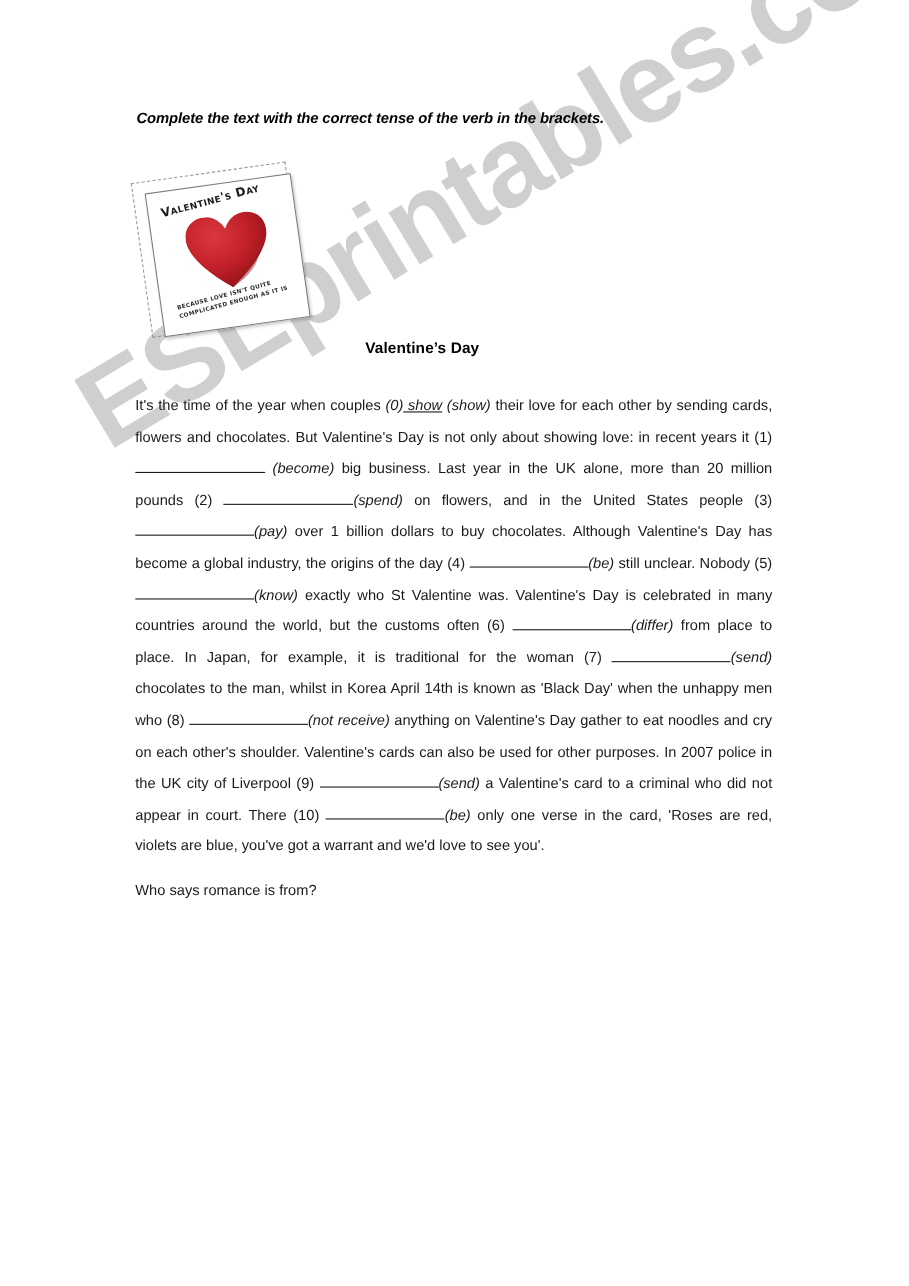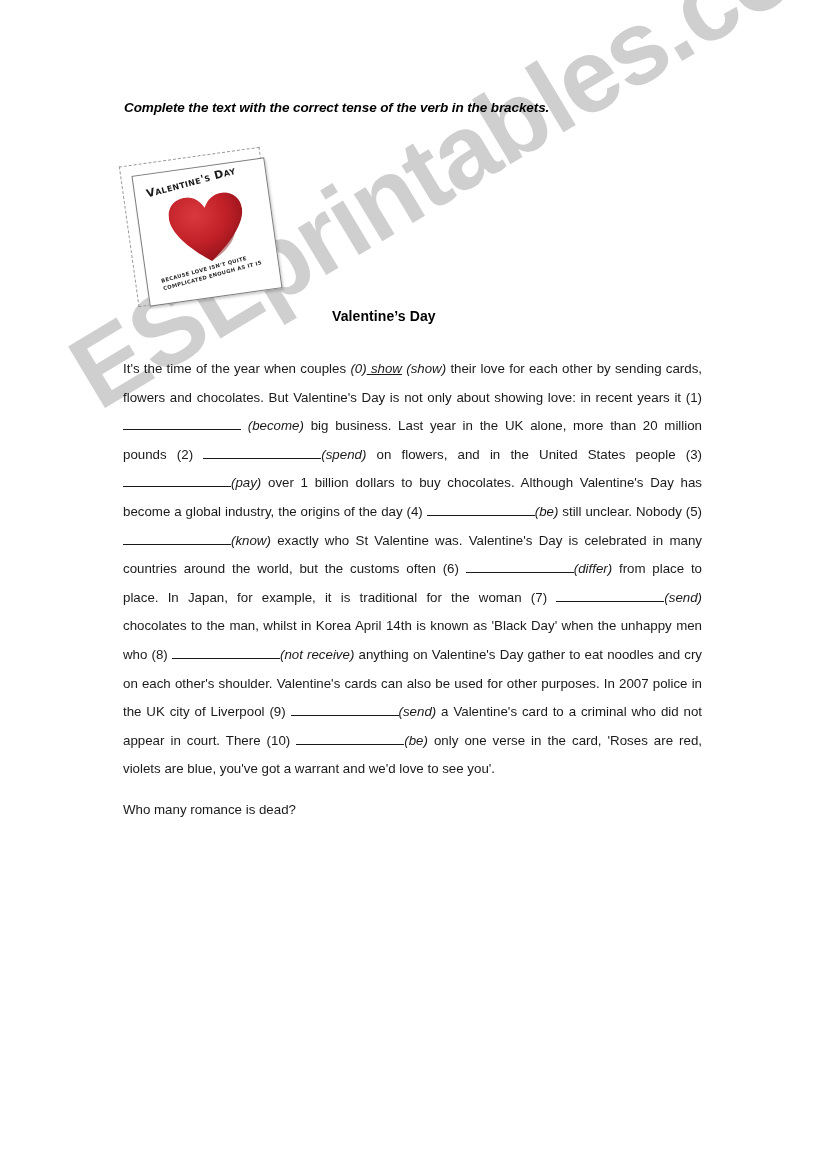--- a/index.html
+++ b/index.html
@@ -188,16 +188,16 @@
         <path d="M50 90 C 66 78, 80 64, 88 50 C 84 68, 70 80, 50 90 Z" fill="#7d0f14" opacity="0.45"></path>
       </svg>
       <div class="card-sub">BECAUSE LOVE ISN'T QUITE COMPLICATED ENOUGH AS IT IS</div>
     </div>
   </div>
 
   <div class="doc-title">Valentine’s Day</div>
 
   <div class="body-text">
     <p><span>It's the time of the year when couples </span><span class="ital">(0)</span><span class="ans"> show</span><span class="ital"> (show)</span><span> their love for each other by sending cards, flowers and chocolates. But Valentine's Day is not only about showing love: in recent years it </span><span>(1)</span> <span class="blank b-long"></span><span class="ital"> (become)</span><span> big business. Last year in the UK alone, more than 20 million pounds </span><span>(2)</span>  <span class="blank b-long"></span><span class="ital">(spend)</span><span> on flowers, and in the United States people </span><span>(3)</span>  <span class="blank b-mid"></span><span class="ital">(pay)</span><span> over 1 billion dollars to buy chocolates. Although Valentine's Day has become a global industry, the origins of the day </span><span>(4)</span>  <span class="blank b-mid"></span><span class="ital">(be)</span><span> still unclear.  Nobody </span><span>(5)</span> <span class="blank b-mid"></span><span class="ital">(know)</span><span> exactly who St Valentine was.  Valentine's Day is celebrated in many countries around the world, but the customs often </span><span>(6)</span>  <span class="blank b-mid"></span><span class="ital">(differ)</span><span> from place to place. In Japan, for example, it is traditional for the woman </span><span>(7)</span> <span class="blank b-mid"></span><span class="ital">(send)</span><span> chocolates to the man, whilst in Korea April 14th is known as 'Black Day' when the unhappy men who </span><span>(8)</span>  <span class="blank b-mid"></span><span class="ital">(not receive)</span><span> anything on Valentine's Day gather to eat noodles and cry on each other's shoulder. Valentine's cards can also be used for other purposes. In 2007 police in the UK city of Liverpool </span><span>(9)</span> <span class="blank b-mid"></span><span class="ital">(send)</span><span> a Valentine's card to a criminal who did not appear in court. There </span><span>(10)</span> <span class="blank b-mid"></span><span class="ital">(be)</span><span> only one verse in the card, 'Roses are red, violets are blue, you've got a warrant and we'd love to see you'.</span></p>
-    <p class="last">Who many romance is dead?</p>
+    <p class="last">Who says romance is from?</p>
   </div>
 
 </div>
 
 </body></html>

